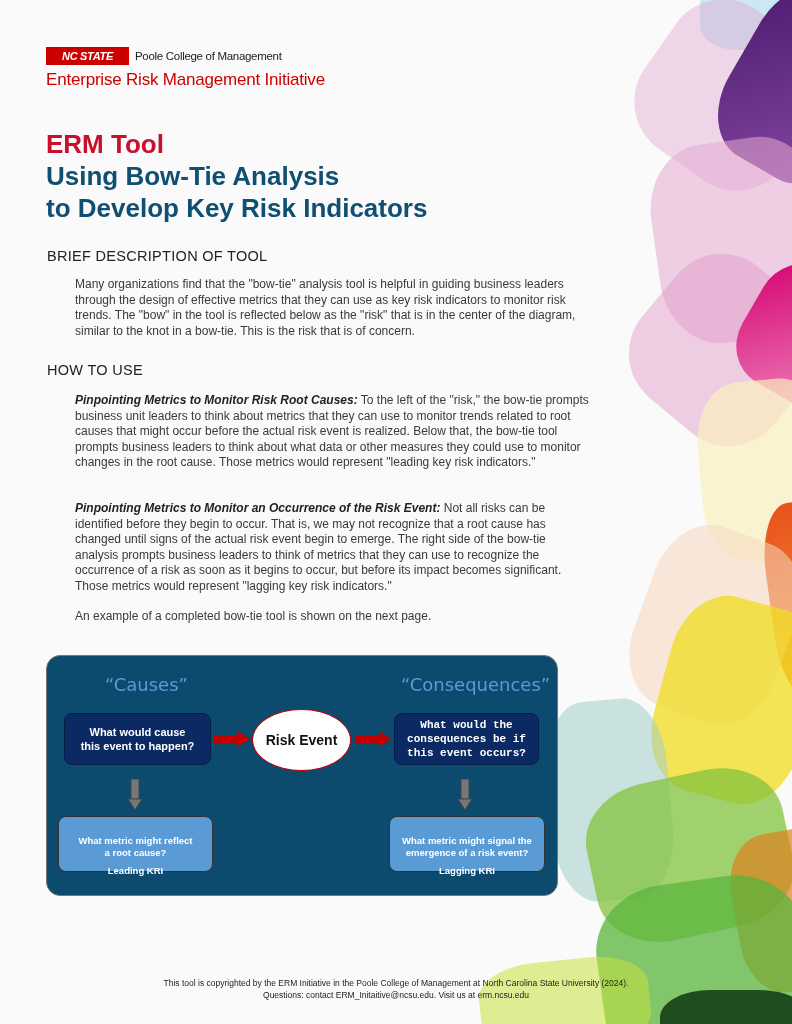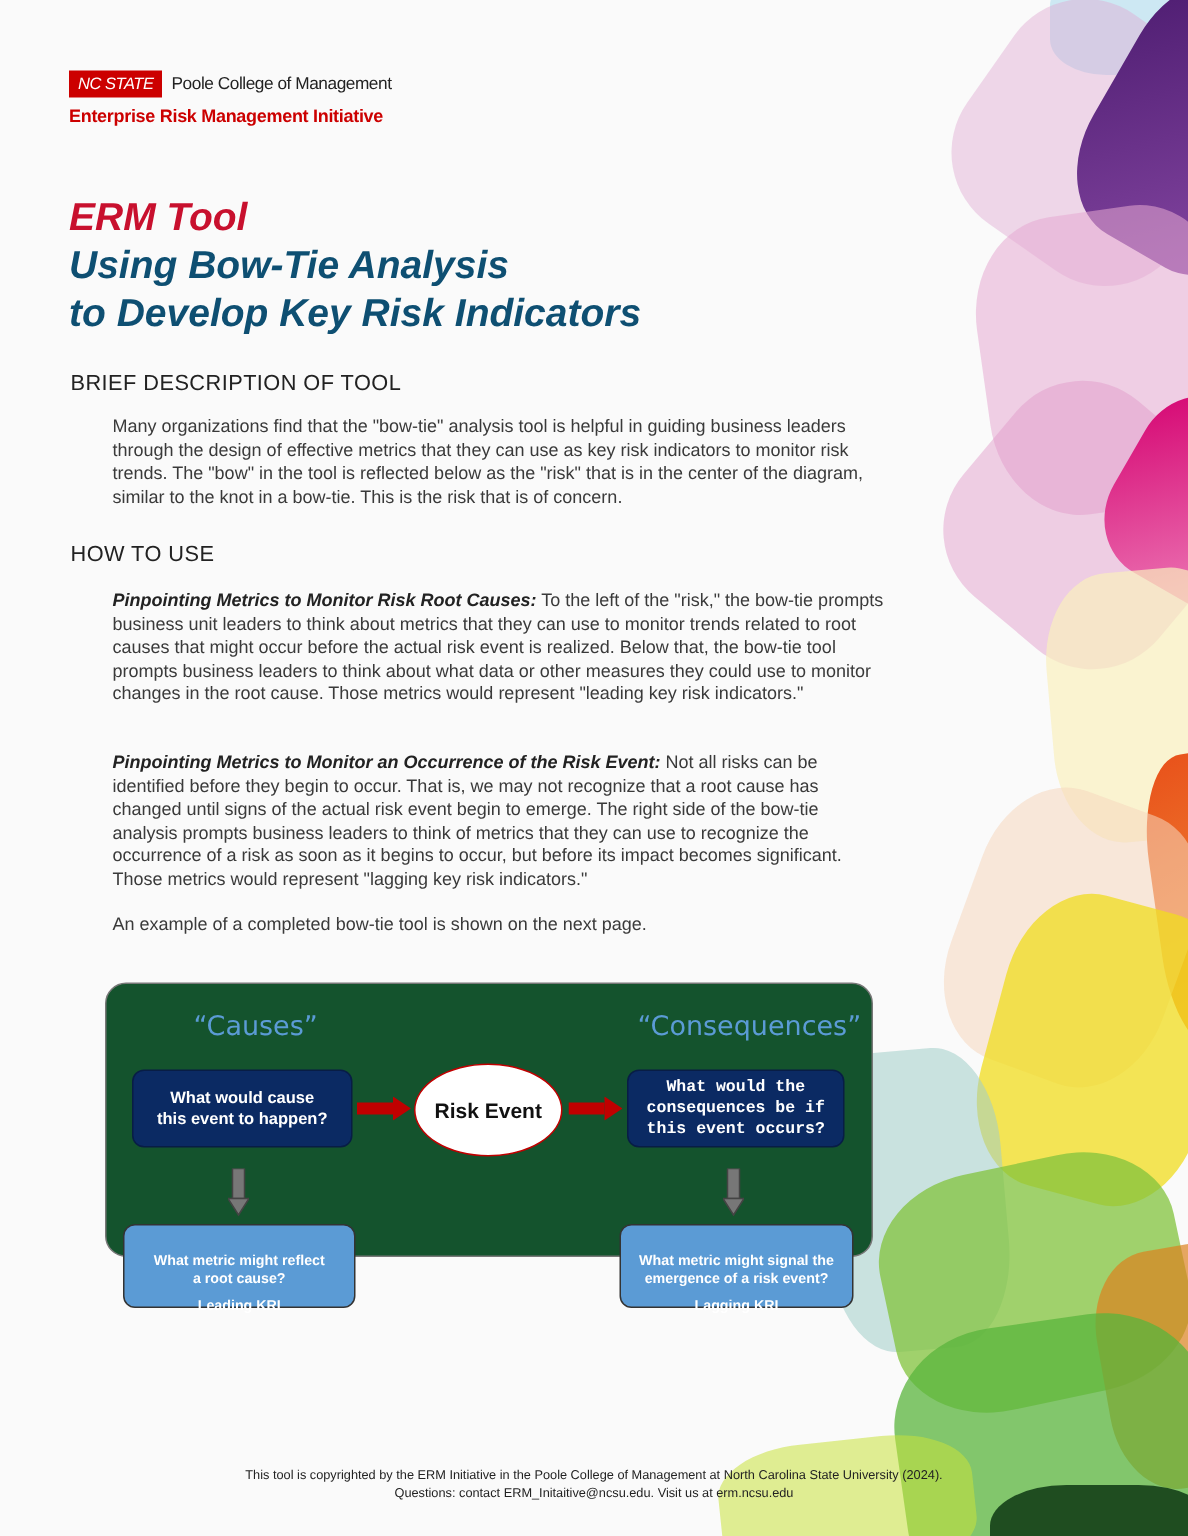--- a/index.html
+++ b/index.html
@@ -9,39 +9,39 @@
       background: #fafafa;
       font-family: "Liberation Sans", sans-serif;
       color: #333;
     }
     .deco { position: absolute; inset: 0; pointer-events: none; overflow: hidden; }
     .blob { position: absolute; border-radius: 34%; }
 
     .header { position: absolute; left: 46px; top: 47px; }
     .brand-row { display: flex; align-items: center; }
     .ncstate {
-      background: #cc0000; color: #fff; font-weight: normal; font-size: 11px;
-      padding: 3px 6px; letter-spacing: -0.3px; font-style: italic;
+      background: #cc0000; color: #fff; font-weight: bold; font-size: 11px;
+      padding: 3px 16px; letter-spacing: -0.3px; font-style: italic;
     }
     .poole { font-size: 11.5px; color: #222; margin-left: 6px; letter-spacing: -0.3px; }
-    .erm-init { color: #cc0000; font-size: 12px; font-weight: bold; margin-top: 5px; letter-spacing: -0.2px; }
+    .erm-init { color: #cc0000; font-size: 17px; font-weight: normal; margin-top: 5px; letter-spacing: -0.2px; text-align: center; }
 
-    .titles { position: absolute; left: 46px; top: 128px; font-style: italic; }
+    .titles { position: absolute; left: 46px; top: 128px; }
     .t-red { color: #c8102e; font-size: 26px; font-weight: bold; line-height: 32px; }
     .t-blue { color: #0e4f72; font-size: 26px; font-weight: bold; line-height: 32px; }
 
     .section-h { position: absolute; left: 47px; font-size: 14.5px; color: #222; letter-spacing: 0.3px; }
     .para {
       position: absolute; left: 47px; width: 515px; font-size: 12px; line-height: 15.6px; color: #3a3a3a; margin-left: 28px;
     }
     .para b { font-style: italic; color: #222; }
 
     .diagram {
-      position: absolute; left: 46px; top: 655px; width: 512px; height: 183px;
-      border: 1.5px solid #777; border-radius: 14px; background: #14532d; margin-left: 24px;
+      position: absolute; left: 46px; top: 655px; width: 512px; height: 241px;
+      border: 1.5px solid #777; border-radius: 14px; background: #0c4a6e;
     }
     .d-head { position: absolute; color: #5b9bd5; font-size: 18px; font-family: "DejaVu Sans", sans-serif; }
     .navy {
       position: absolute; background: #0b2a63; color: #fff; border-radius: 8px;
       font-size: 11px; font-weight: bold; text-align: center; display: flex;
       align-items: center; justify-content: center; line-height: 14px; border: 1px solid #081d45;
     }
     .lightblue {
       position: absolute; background: #5b9bd5; color: #fff; border-radius: 8px;
       font-size: 9.5px; font-weight: bold; text-align: center; border: 1px solid #333;

